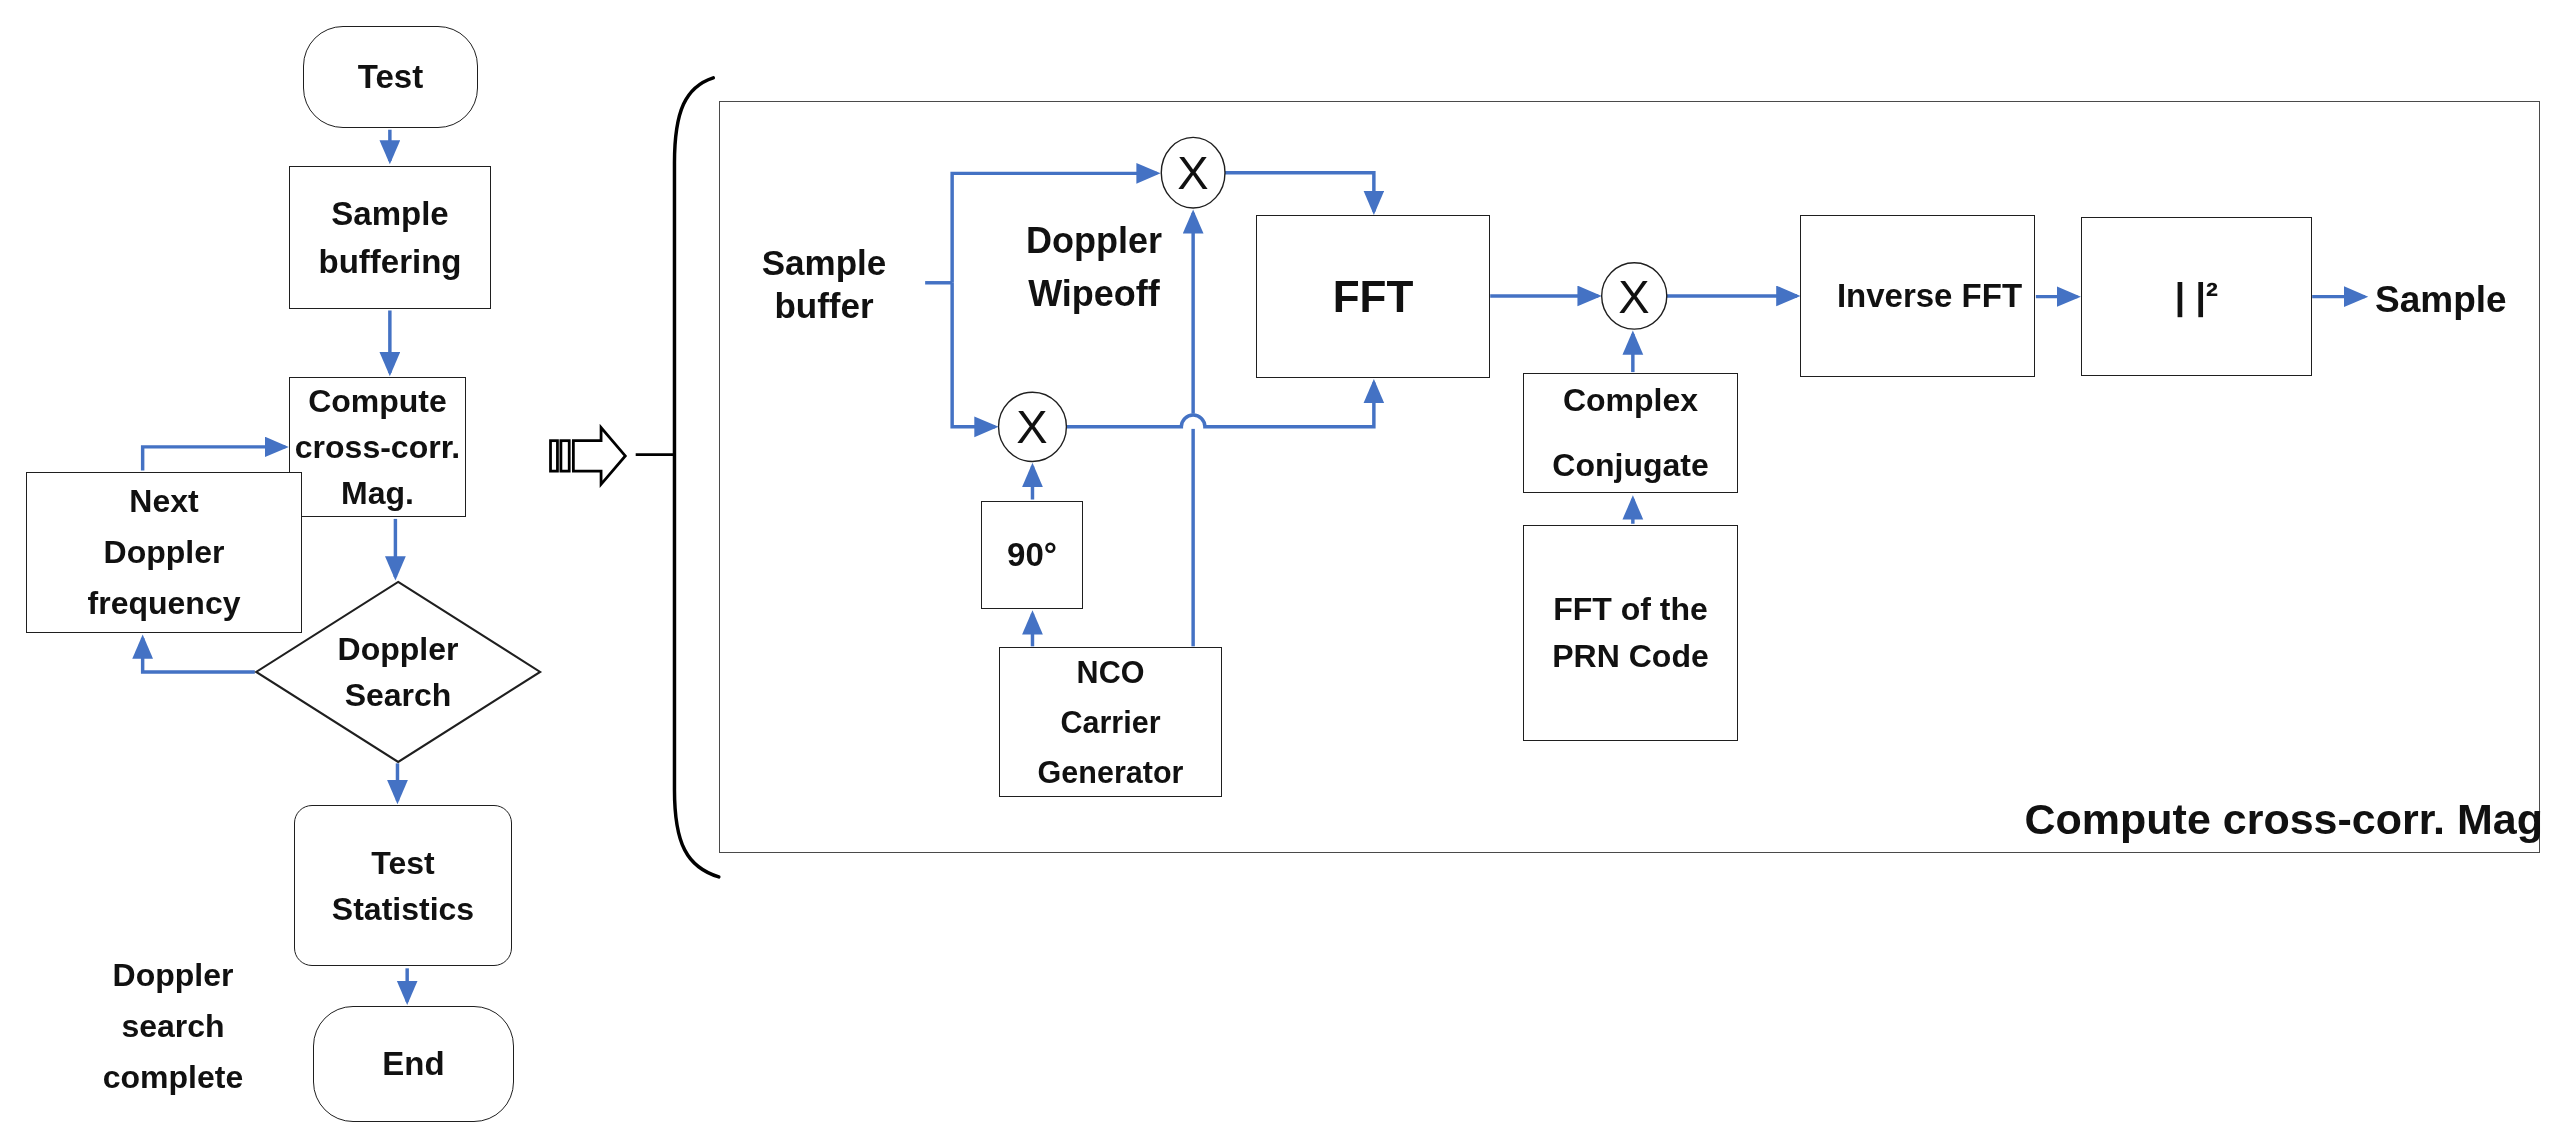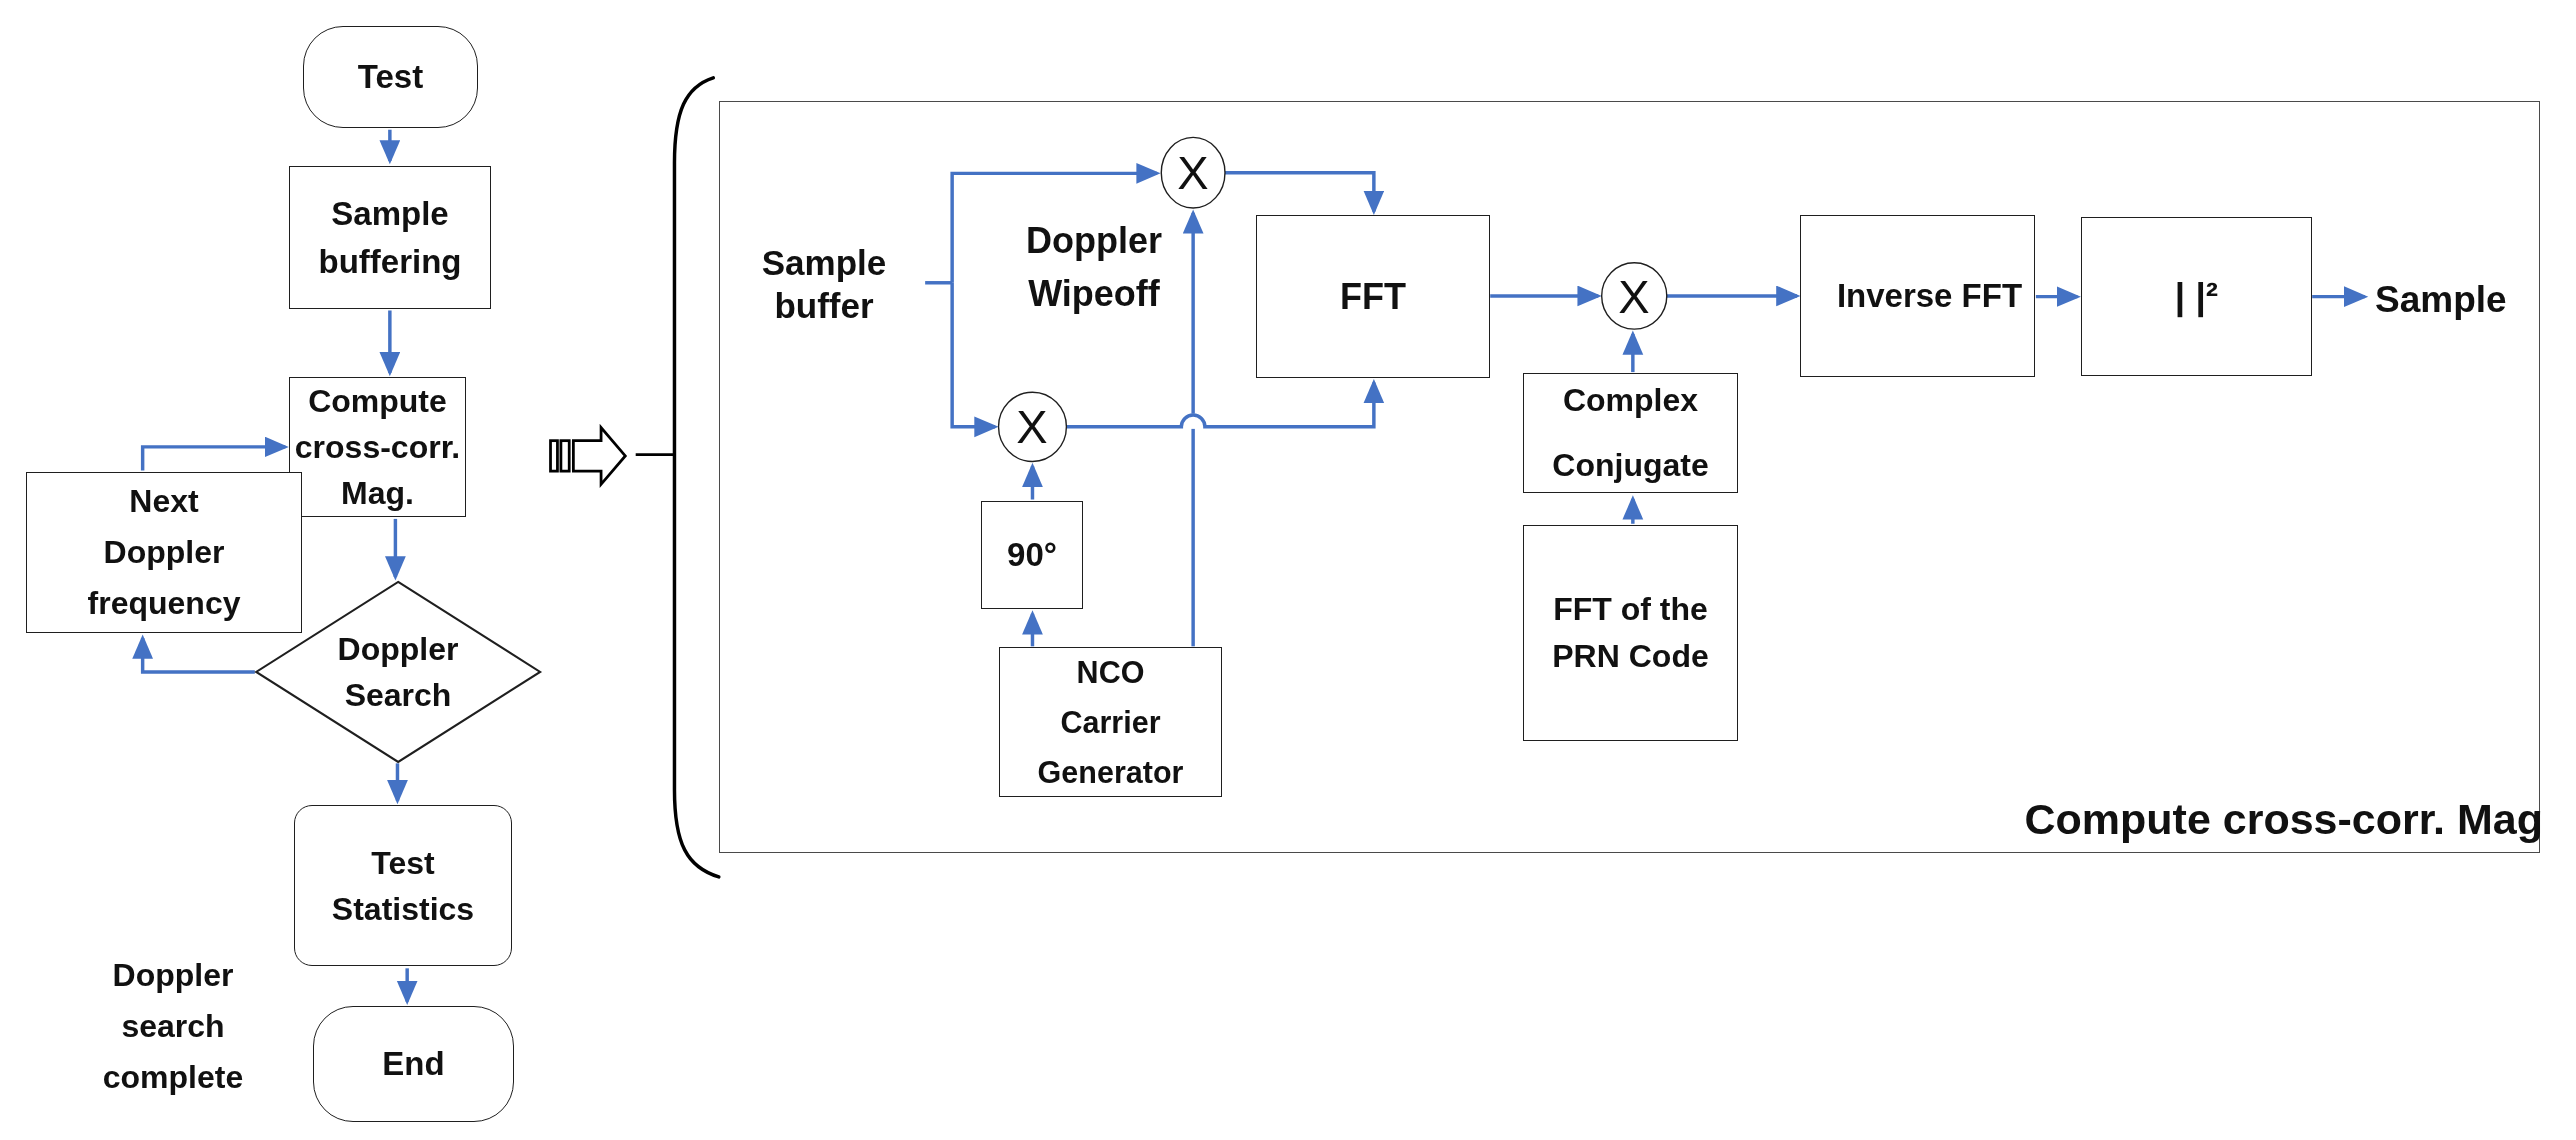--- a/index.html
+++ b/index.html
@@ -119,21 +119,21 @@
   <div class="xglyph" style="left:1162px;top:141px;width:62px;height:62px;font-size:47px;">X</div>
   <div class="xglyph" style="left:1001px;top:395px;width:62px;height:62px;font-size:47px;">X</div>
   <div class="xglyph" style="left:1603px;top:265px;width:62px;height:62px;font-size:47px;">X</div>
 
   <div class="node" style="left:981px;top:501px;width:102px;height:108px;font-size:33px;">90°</div>
 
   <div class="node" style="left:999px;top:647px;width:223px;height:150px;font-size:30.5px;line-height:50px;">NCO
 Carrier
 Generator</div>
 
-  <div class="node" style="left:1256px;top:215px;width:234px;height:163px;font-size:36px;">FFT</div>
+  <div class="node" style="left:1256px;top:215px;width:234px;height:163px;font-size:44px;">FFT</div>
 
   <div class="node" style="left:1523px;top:373px;width:215px;height:120px;font-size:32px;line-height:65px;">Complex
 Conjugate</div>
 
   <div class="node" style="left:1523px;top:525px;width:215px;height:216px;font-size:32px;line-height:47px;">FFT of the
 PRN Code</div>
 
   <div class="node" style="left:1800px;top:215px;width:235px;height:162px;font-size:33px;padding-left:24px;">Inverse FFT</div>
 
   <div class="node" style="left:2081px;top:217px;width:231px;height:159px;font-size:37px;">| |²</div>

